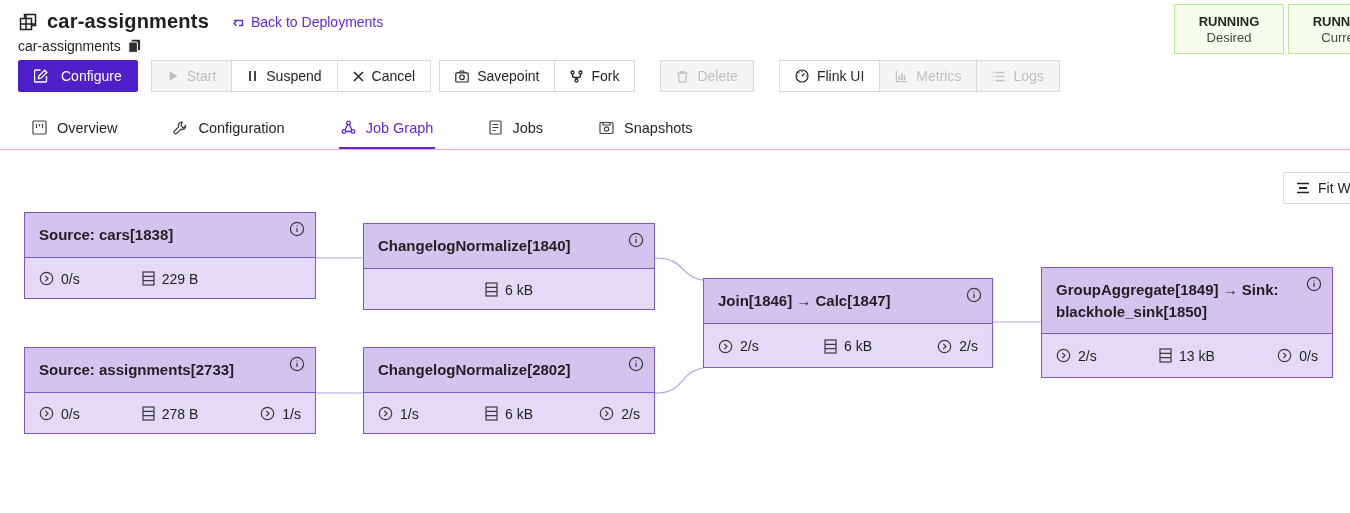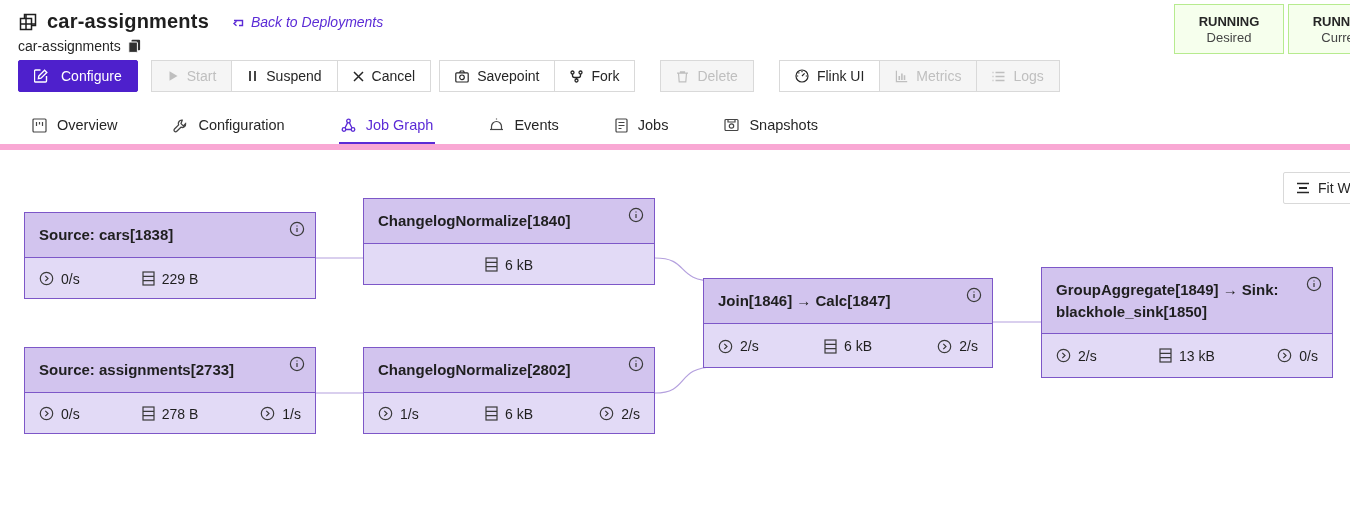--- a/index.html
+++ b/index.html
@@ -7,21 +7,21 @@
   body {
     width:1350px; height:513px; overflow:hidden; position:relative;
     background:#ffffff; color:#262626;
     font-family:"Liberation Sans","DejaVu Sans",sans-serif; font-size:14px;
   }
   svg { display:block; }
 
   
   .title-row { position:absolute; left:18px; top:10px; display:flex; align-items:center; }
   .page-title { font-size:20px; font-weight:700; color:#1f1f1f; margin-left:9px; letter-spacing:.2px; }
-  .back-link { display:flex; align-items:center; gap:6px; margin-left:22px; color:#5b2bd6; font-size:14px; cursor:pointer;font-style:italic; }
+  .back-link { display:flex; align-items:center; gap:6px; margin-left:22px; color:#5b2bd6; font-size:14px; cursor:pointer; }
   .subtitle-row { position:absolute; left:18px; top:38px; display:flex; align-items:center; gap:7px; font-size:14px; color:#262626; }
 
   .badges { position:absolute; left:1174px; top:4px; display:flex; }
   .badge {
     width:110px; height:50px; background:#f6ffed; border:1px solid #b7eb8f;
     display:flex; flex-direction:column; align-items:center; justify-content:center;
     margin-right:4px; flex:0 0 auto;
   }
   .badge .state { font-weight:700; font-size:13px; color:#262626; }
   .badge .kind  { font-size:13px; color:#454545; margin-top:1px; }
@@ -36,21 +36,21 @@
   .btn + .btn { margin-left:-1px; }
   .btn-group { display:flex; }
   .btn.primary { background:#4e20cc; border-color:#4e20cc; color:#fff; border-radius:2px;gap:13px; }
   .btn.disabled { background:#f5f5f5; color:#bfbfbf; cursor:not-allowed; }
   .btn .ic { display:inline-flex; align-items:center; }
   .sp13 { width:13px; } .sp8 { width:8px; } .sp25 { width:25px; }
 
   
   .tabs {
     position:absolute; left:0; top:106px; width:1350px; height:44px;
-    border-bottom:6px solid #f9a8d4; display:flex; align-items:stretch; padding-left:30px;
+    border-bottom:1px solid #f9a8d4; display:flex; align-items:stretch; padding-left:30px;
   }
   .tab {
     display:flex; align-items:center; gap:10px; margin-right:52px;
     font-size:14.5px; color:#262626; cursor:pointer; position:relative; padding:0 2px;
   }
   .tab .ic { color:#454545; display:inline-flex; }
   .tab.active { color:#5b2bd6; }
   .tab.active .ic { color:#5b2bd6; }
   .tab.active::after { content:""; position:absolute; left:0; right:0; bottom:0; height:2px; background:#5b2bd6; }
 
@@ -245,30 +245,20 @@
         <circle cx="7.5" cy="3" r="1.8"></circle>
           <circle cx="3" cy="11.5" r="1.8"></circle>
           <circle cx="12" cy="11.5" r="1.8"></circle>
         <path d="M6.6 4.6 4 10M8.4 4.6 11 10M4.8 11.5h5.4"></path>
       </svg>
     </span>
     <span>Job Graph</span>
   </div>
   <div class="tab">
     <span class="ic">
-      <svg width="15" height="14" viewBox="0 0 15 14" fill="none" stroke="currentColor" stroke-width="1.2">
-        <path d="M2.5 11V8.5a5 5 0 0 1 10 0V11"></path>
-          <path d="M1 11.5h13"></path>
-          <path d="M7.5 1.5v-1"></path>
-      </svg>
-    </span>
-    <span>Events</span>
-  </div>
-  <div class="tab">
-    <span class="ic">
       <svg width="13" height="15" viewBox="0 0 13 15" fill="none" stroke="currentColor" stroke-width="1.2">
         <rect x="1" y="1" width="11" height="13" rx="1"></rect>
           <path d="M3.5 4.5h6M3.5 7.5h6M3.5 10.5h3"></path>
       </svg>
     </span>
     <span>Jobs</span>
   </div>
   <div class="tab">
     <span class="ic">
       <svg width="15" height="14" viewBox="0 0 15 14" fill="none" stroke="currentColor" stroke-width="1.2">
@@ -329,21 +319,21 @@
             </svg>
         </span>
         <span>229 B</span>
       </span>
       <span class="stat r">
           <span></span>
         </span>
     </div>
   </div>
 
-  <div class="node" style="left:363px;top:48px;width:292px;height:87px;text-align:center;">
+  <div class="node" style="left:363px;top:73px;width:292px;height:87px;text-align:center;">
     <div class="hd" style="height:45px;">
       <span>ChangelogNormalize[1840]</span>
       <span class="info">
         <svg width="16" height="16" viewBox="0 0 16 16" fill="none" stroke="currentColor" stroke-width="1.2">
             <circle cx="8" cy="8" r="6.6"></circle>
             <path d="M8 7v4M8 4.6v1"></path>
           </svg>
       </span>
     </div>
     <div class="bd" style="height:41px;">

